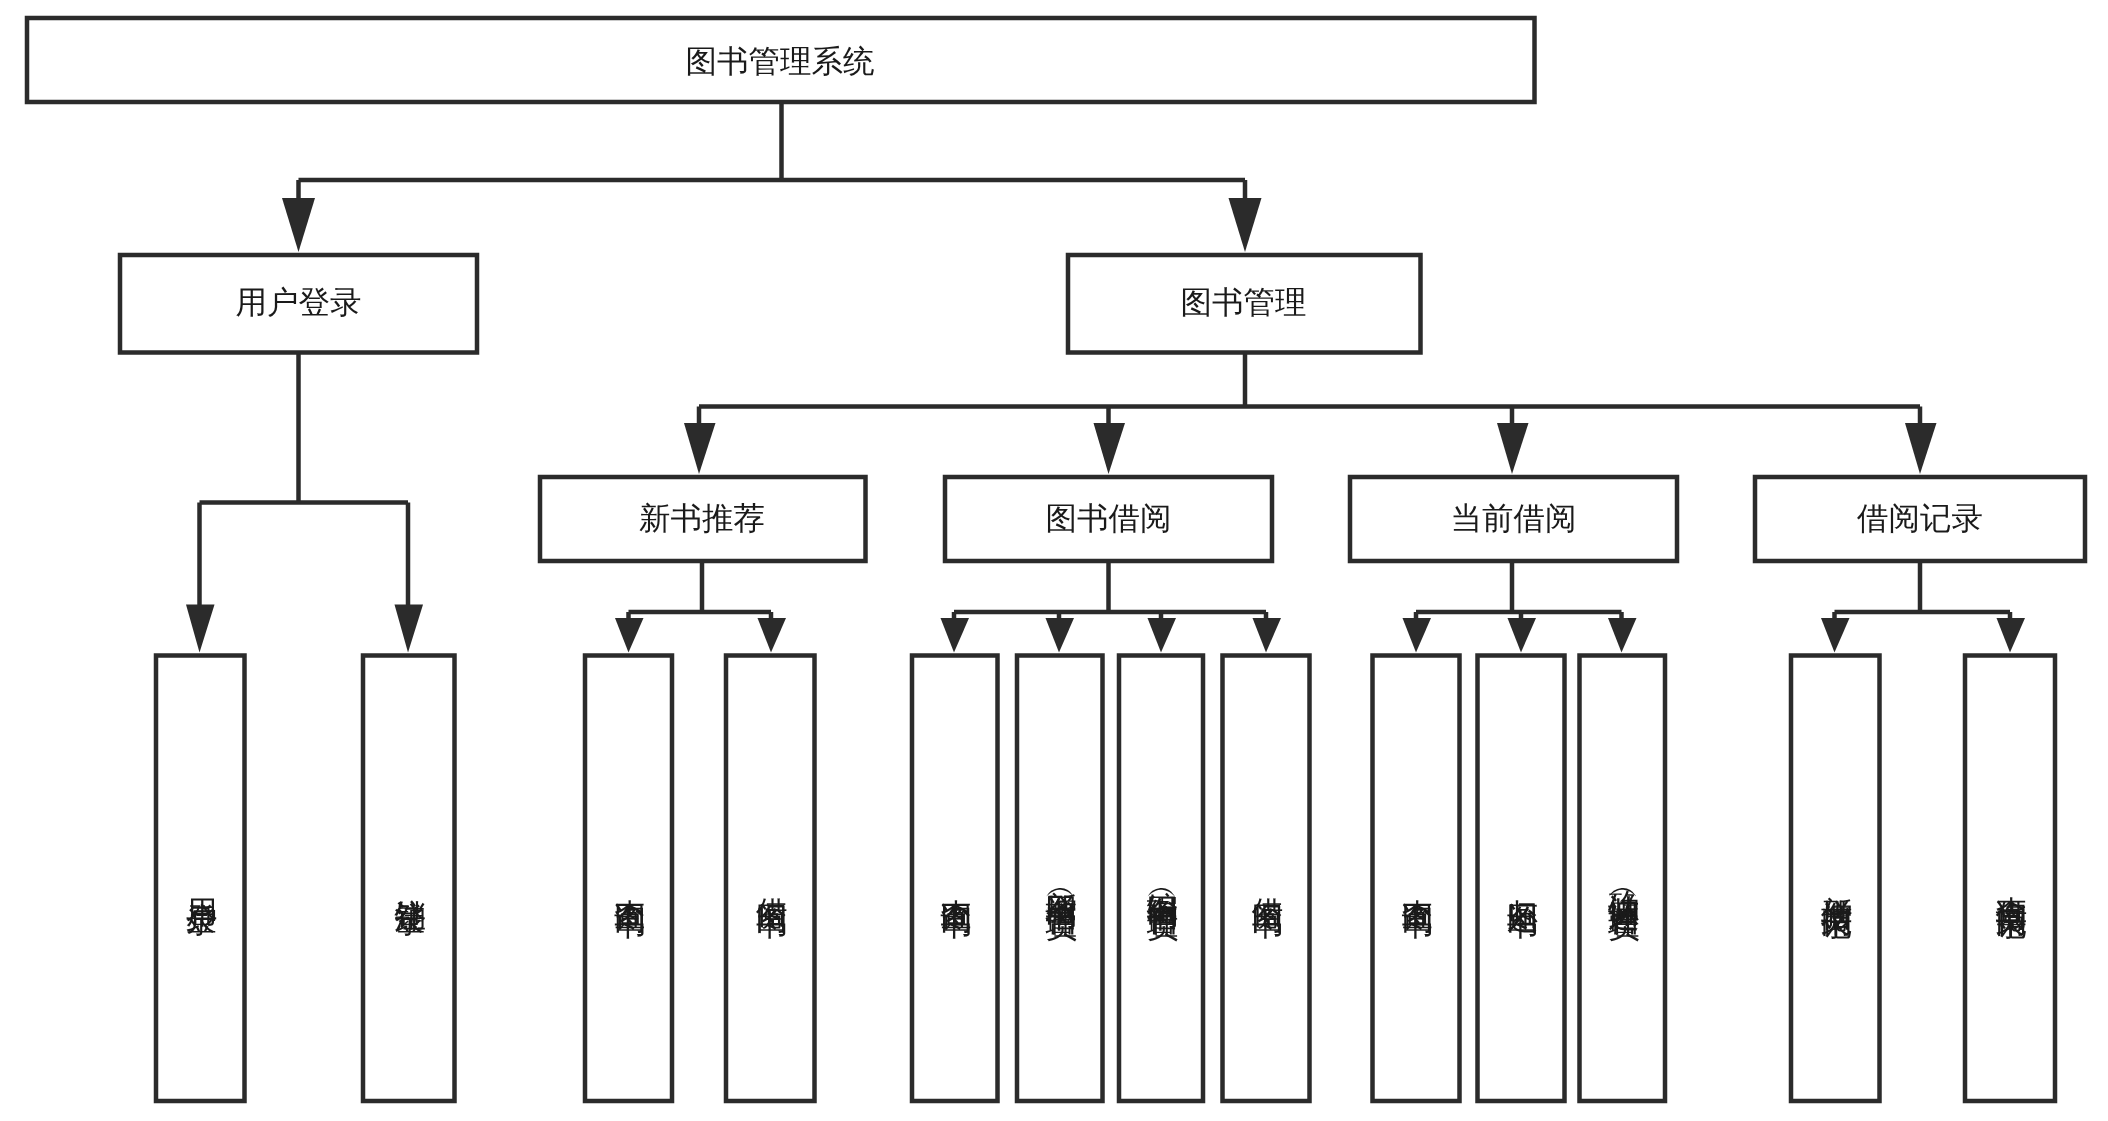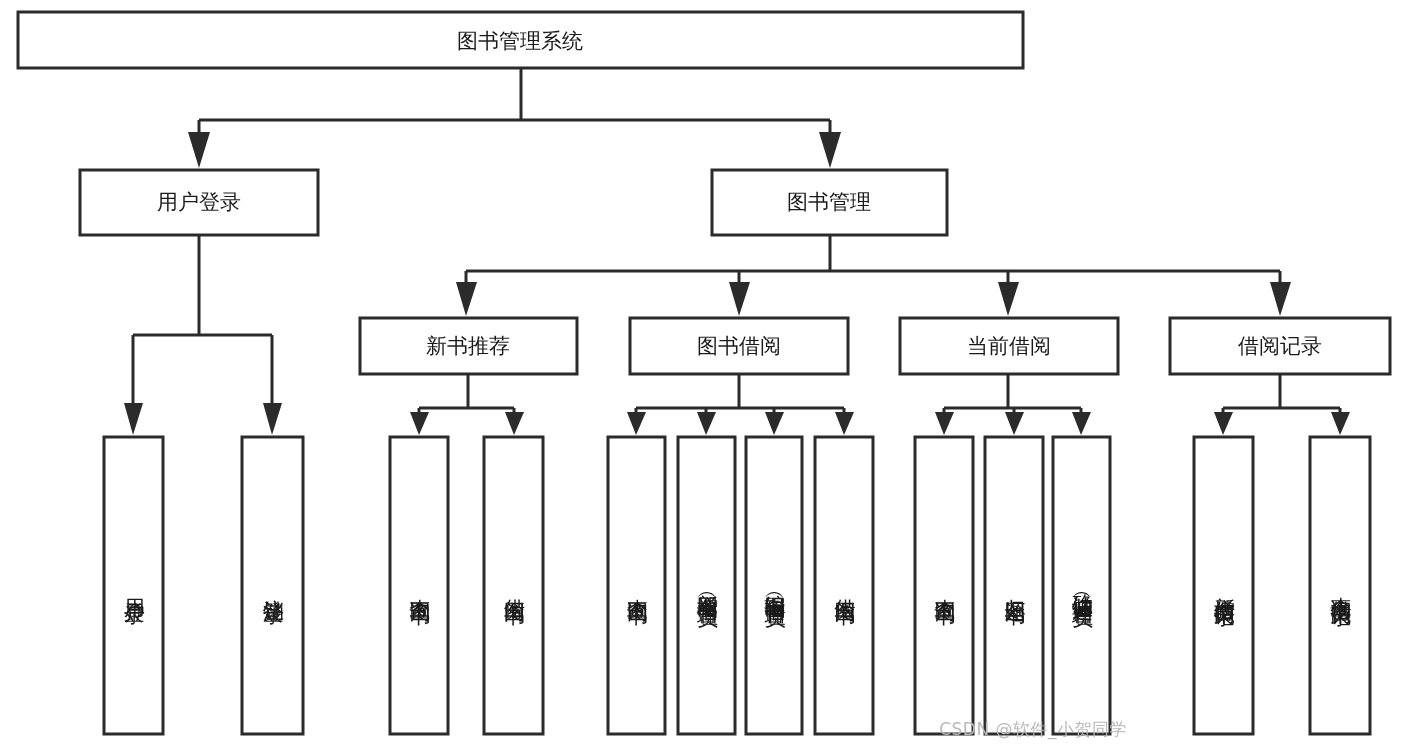--- a/index.html
+++ b/index.html
@@ -211,14 +211,13 @@
   <div class="leaf-label-v" style="left:608px;  top:437px; width:57px; height:297px;">查询图书</div>
   <div class="leaf-label-v" style="left:678px;  top:437px; width:57px; height:297px;">新增图书（管理员）</div>
   <div class="leaf-label-v" style="left:746px;  top:437px; width:56px; height:297px;">编辑图书（管理员）</div>
   <div class="leaf-label-v" style="left:815px;  top:437px; width:58px; height:297px;">借阅图书</div>
   <div class="leaf-label-v" style="left:915px;  top:437px; width:58px; height:297px;">查询图书</div>
   <div class="leaf-label-v" style="left:985px;  top:437px; width:58px; height:297px;">归还图书</div>
   <div class="leaf-label-v" style="left:1053px; top:437px; width:57px; height:297px;">确认归还（管理员）</div>
   <div class="leaf-label-v" style="left:1194px; top:437px; width:59px; height:297px;">新增借阅记录</div>
   <div class="leaf-label-v" style="left:1310px; top:437px; width:60px; height:297px;">查询借阅记录</div>
 
-  <div class="watermark">CSDN @软件_小贺同学</div>
 </div>
 
 </body></html>

